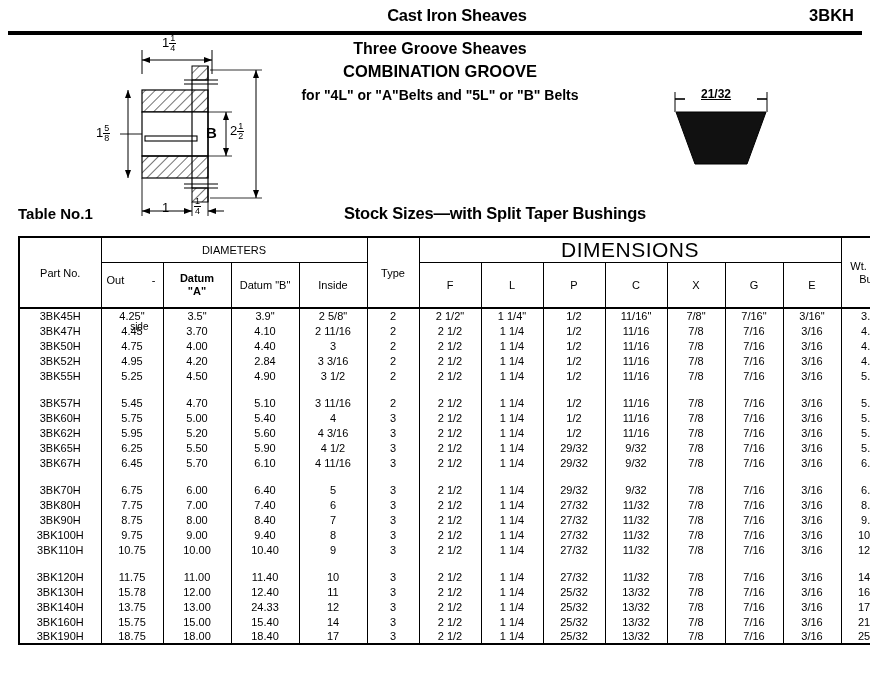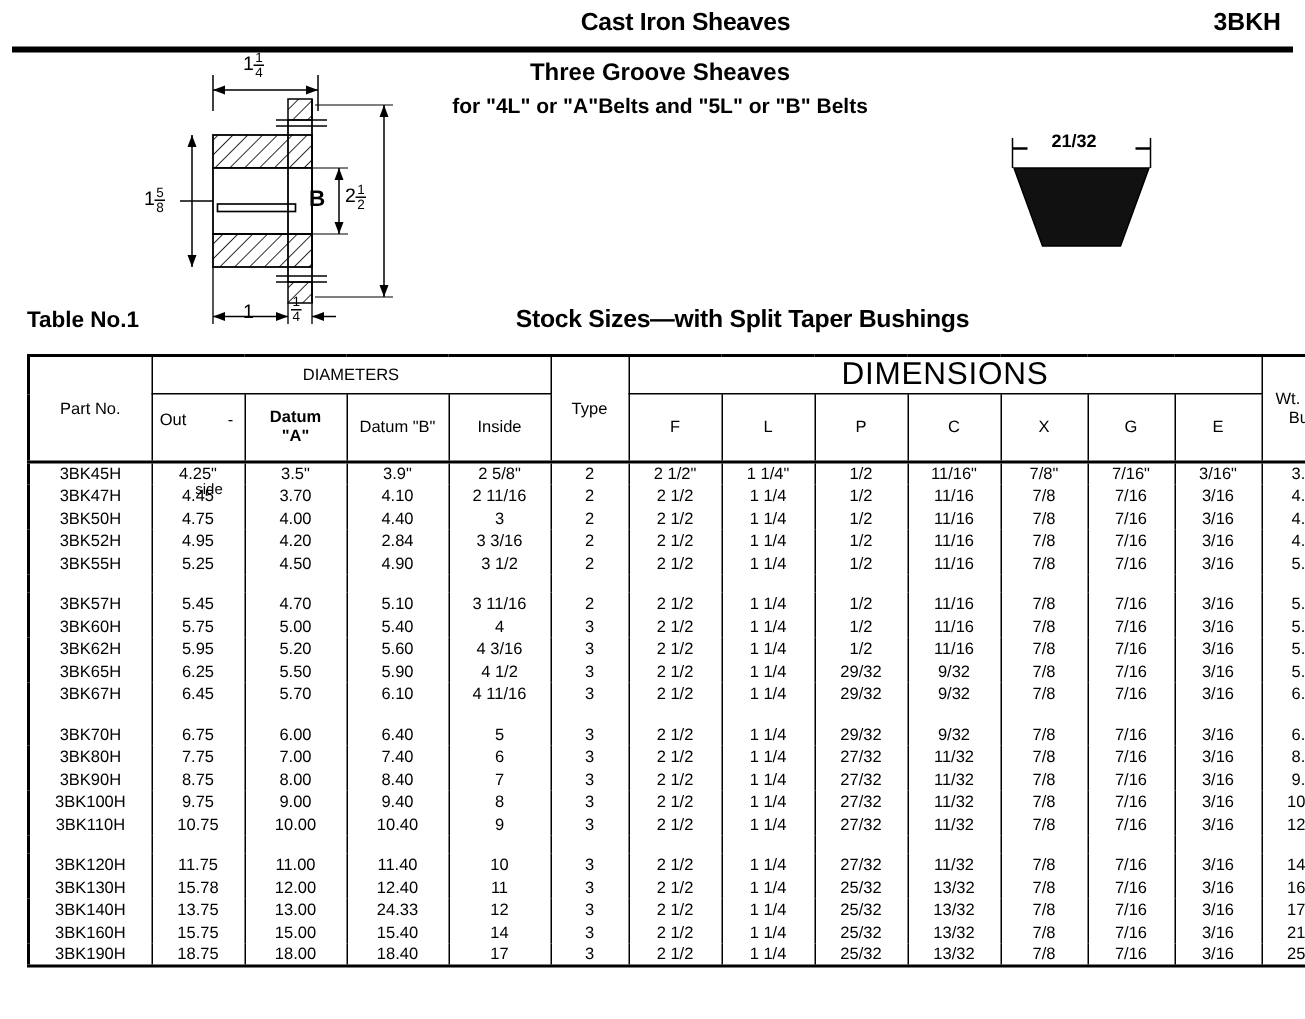--- a/index.html
+++ b/index.html
@@ -132,20 +132,21 @@
 <div id="page">
 
   <div class="top-header">
     <div class="top-title">Cast Iron Sheaves</div>
     <div class="top-code">3BKH</div>
   </div>
   <div class="rule-top"></div>
 
   <div class="subtitles">
     <div class="sub1">Three Groove Sheaves</div>
+    <div class="sub2">COMBINATION GROOVE</div>
     <div class="sub3">for "4L" or "A"Belts and "5L" or "B" Belts</div>
   </div>
 
   <div class="drawing">
     <svg width="180" height="180" viewBox="0 0 180 180" xmlns="http://www.w3.org/2000/svg">
       <defs>
         <pattern id="hatch" width="7" height="7" patternTransform="rotate(45)" patternUnits="userSpaceOnUse">
           <line x1="0" y1="0" x2="0" y2="7" stroke="#000" stroke-width="1.1"></line>
         </pattern>
       </defs>
@@ -237,21 +238,21 @@
   </div>
 
   <div class="belt">
     <svg width="140" height="90" viewBox="0 0 140 90" xmlns="http://www.w3.org/2000/svg">
       <line x1="20" y1="10" x2="20" y2="30" stroke="#000" stroke-width="1"></line>
       <line x1="112" y1="10" x2="112" y2="30" stroke="#000" stroke-width="1"></line>
       <line x1="20" y1="17" x2="30" y2="17" stroke="#000" stroke-width="1.6"></line>
       <line x1="102" y1="17" x2="112" y2="17" stroke="#000" stroke-width="1.6"></line>
       <polygon points="21,30 111,30 92,82 40,82" fill="#111111" stroke="#000" stroke-width="1"></polygon>
     </svg>
-    <div style="position:absolute;left:46px;top:5px;font-size:12px;font-weight:bold;">21/32</div>
+    <div style="position:absolute;left:46px;top:5px;font-size:12px;font-weight:bold;text-decoration:underline;">21/32</div>
   </div>
 
   <div class="tableno">Table No.1</div>
   <div class="stocksizes">Stock Sizes—with Split Taper Bushings</div>
 
   <div class="tbl-wrap">
     <table class="grid">
       <colgroup>
         <col style="width:82px">
         <col style="width:62px">

